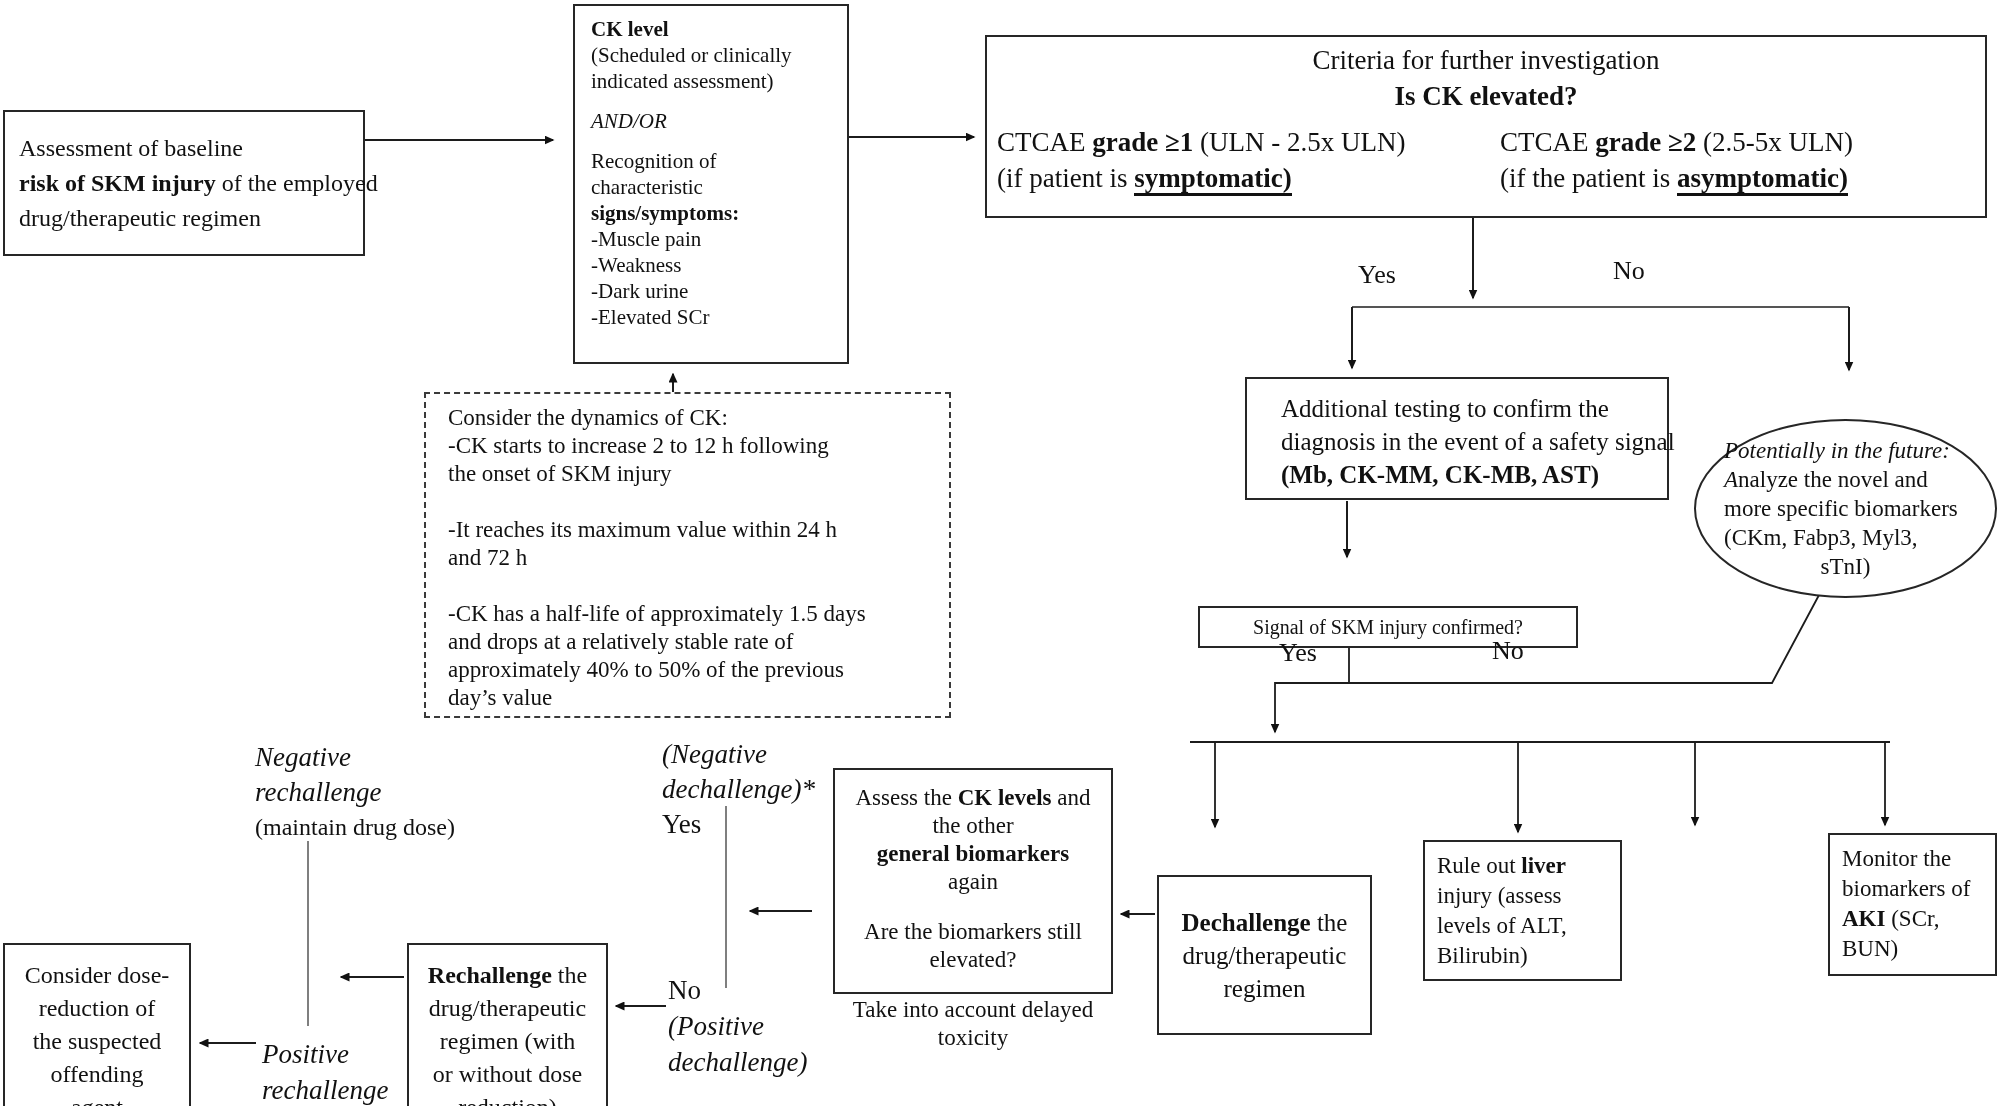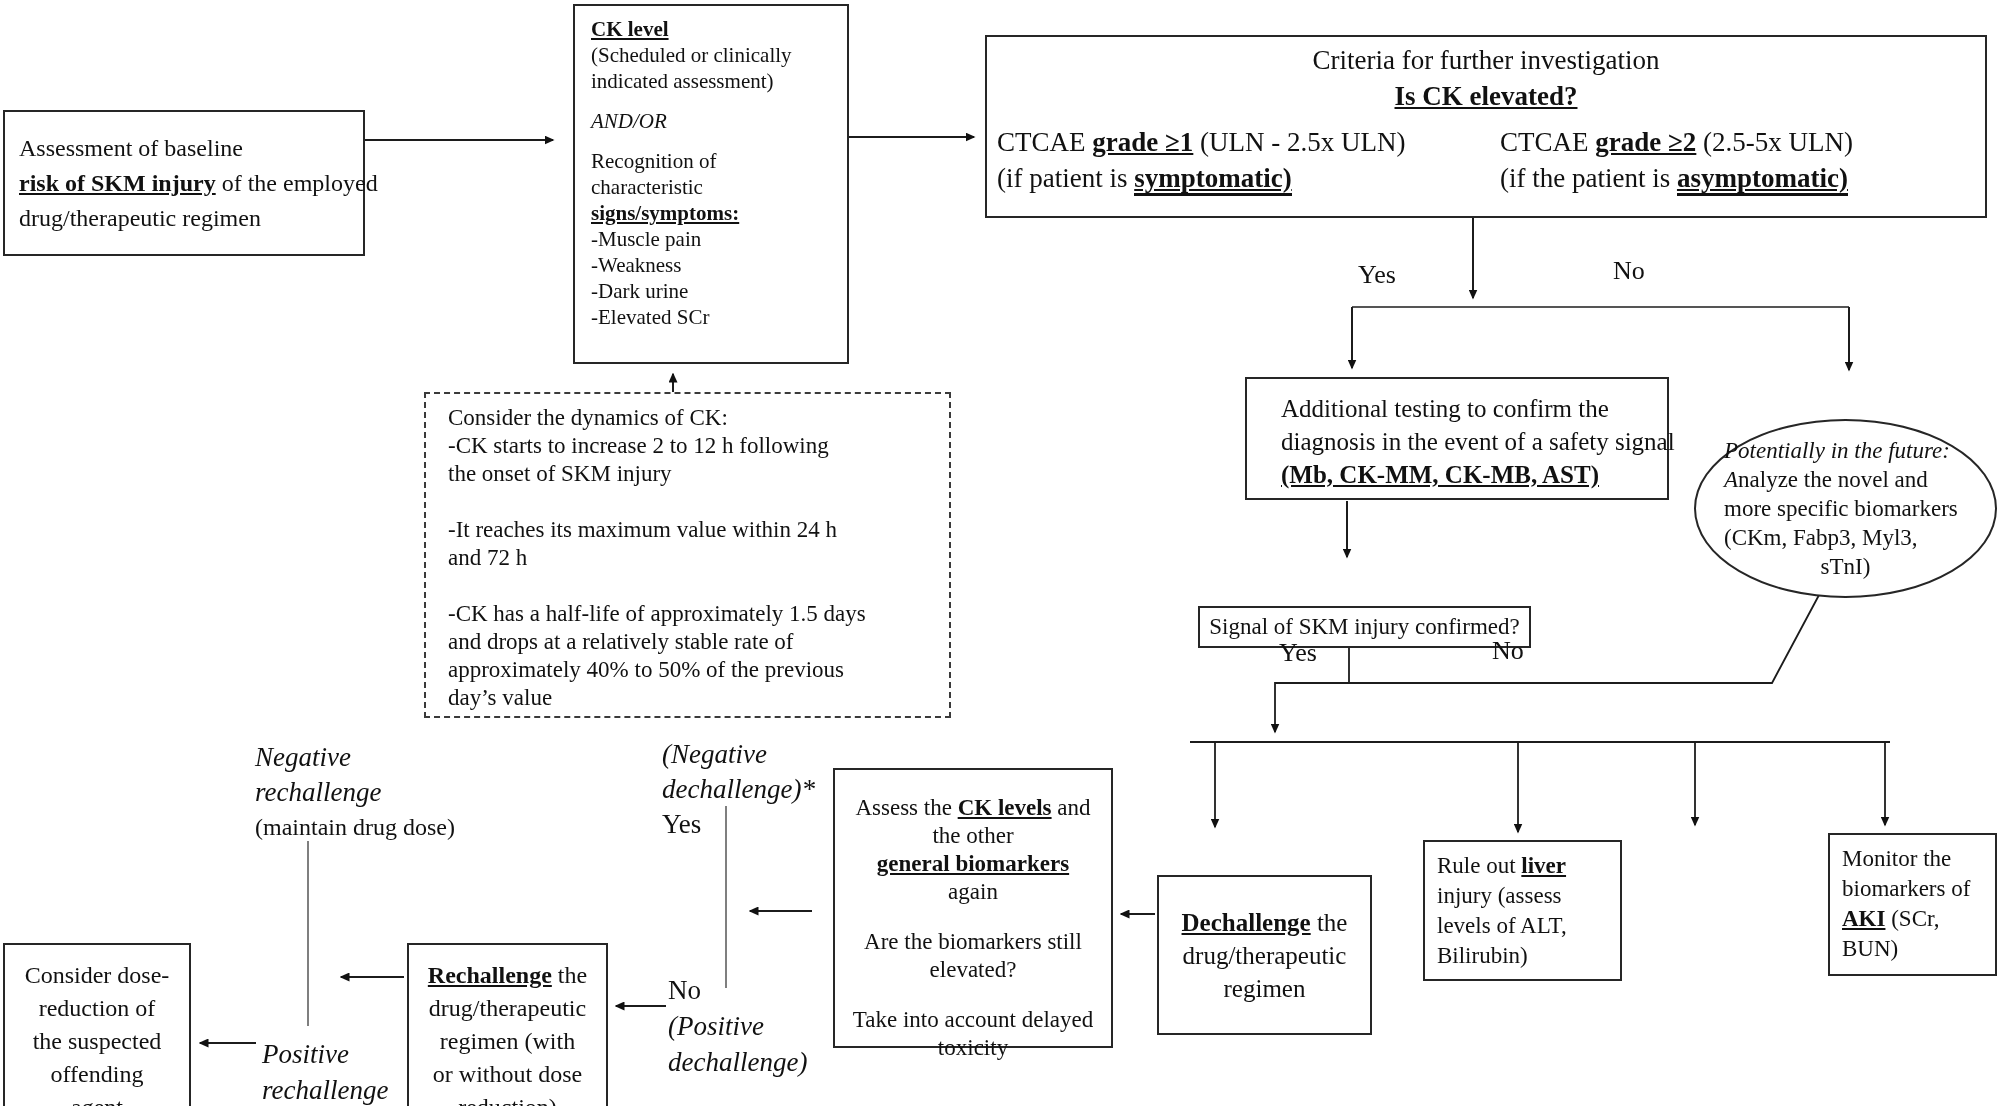--- a/index.html
+++ b/index.html
@@ -2,21 +2,21 @@
 <html><head>
 <meta charset="utf-8">
 <style>
   html,body{margin:0;padding:0;background:#ffffff;}
   #canvas{position:relative;width:1999px;height:1106px;background:#ffffff;
           font-family:"Liberation Serif","DejaVu Serif",serif;color:#111;overflow:hidden;}
   .box{position:absolute;border:2px solid #262626;background:#fff;box-sizing:border-box;}
   .dashed{border:2px dashed #3a3a3a;}
   .lbl{position:absolute;}
   .line{white-space:nowrap;}
-  .b{font-weight:bold;text-decoration:underline;}
+  .b{font-weight:bold;}
   .i{font-style:italic;}
   .u{border-bottom:3px solid #111;}
   .ctr{text-align:center;}
   .vctr{display:flex;flex-direction:column;justify-content:center;margin-top:40px;}
   svg.overlay{position:absolute;left:0;top:0;pointer-events:none;}
   .gap14{height:14px;} .gap22{height:22px;} .gap28{height:28px;}
 </style>
 </head>
 <body>
 
@@ -101,21 +101,21 @@
   </div>
 
   <div class="box vctr" style="left:1694px;top:379px;width:303px;height:179px;border-radius:50%;font-size:23px;line-height:29px;padding:0 14px;box-sizing:border-box;">
     <div class="line i" style="padding-left:14px;">Potentially in the future:</div>
     <div class="line" style="padding-left:14px;"><span class="i">A</span><span>nalyze the novel and</span></div>
     <div class="line" style="padding-left:14px;">more specific biomarkers</div>
     <div class="line" style="padding-left:14px;">(CKm, Fabp3, Myl3,</div>
     <div class="line ctr">sTnI)</div>
   </div>
 
-  <div class="box vctr ctr" style="left:1198px;top:566px;width:333px;height:42px;font-size:23px;align-items:center;">
+  <div class="box vctr ctr" style="left:1198px;top:566px;width:380px;height:42px;font-size:20px;align-items:center;">
     <div class="line">Signal of  SKM injury confirmed?</div>
   </div>
 
   <div class="lbl" style="left:1279px;top:638px;font-size:26px;">Yes</div>
   <div class="lbl" style="left:1492px;top:636px;font-size:26px;">No</div>
 
   <div class="box vctr ctr" style="left:1157px;top:835px;width:215px;height:160px;font-size:25px;line-height:33px;">
     <div class="line"><span class="b">Dechallenge</span><span> the</span></div>
     <div class="line">drug/therapeutic</div>
     <div class="line">regimen</div>
@@ -129,21 +129,21 @@
   </div>
 
 
   <div class="box" style="left:1828px;top:833px;width:169px;height:143px;padding:9px 0 0 12px;font-size:23px;line-height:30px;">
     <div class="line">Monitor the</div>
     <div class="line">biomarkers of</div>
     <div class="line"><span class="b">AKI</span><span> (SCr,</span></div>
     <div class="line">BUN)</div>
   </div>
 
-  <div class="box ctr" style="left:833px;top:768px;width:280px;height:280px;padding-top:24px;font-size:23px;line-height:28px;">
+  <div class="box ctr" style="left:833px;top:768px;width:280px;height:226px;padding-top:14px;font-size:23px;line-height:28px;">
     <div class="line"><span>Assess the </span><span class="b">CK levels</span><span> and</span></div>
     <div class="line">the other</div>
     <div class="line b">general biomarkers</div>
     <div class="line">again</div>
     <div class="gap22"></div>
     <div class="line">Are the biomarkers still</div>
     <div class="line">elevated?</div>
     <div class="gap22"></div>
     <div class="line">Take into account delayed</div>
     <div class="line">toxicity</div>

